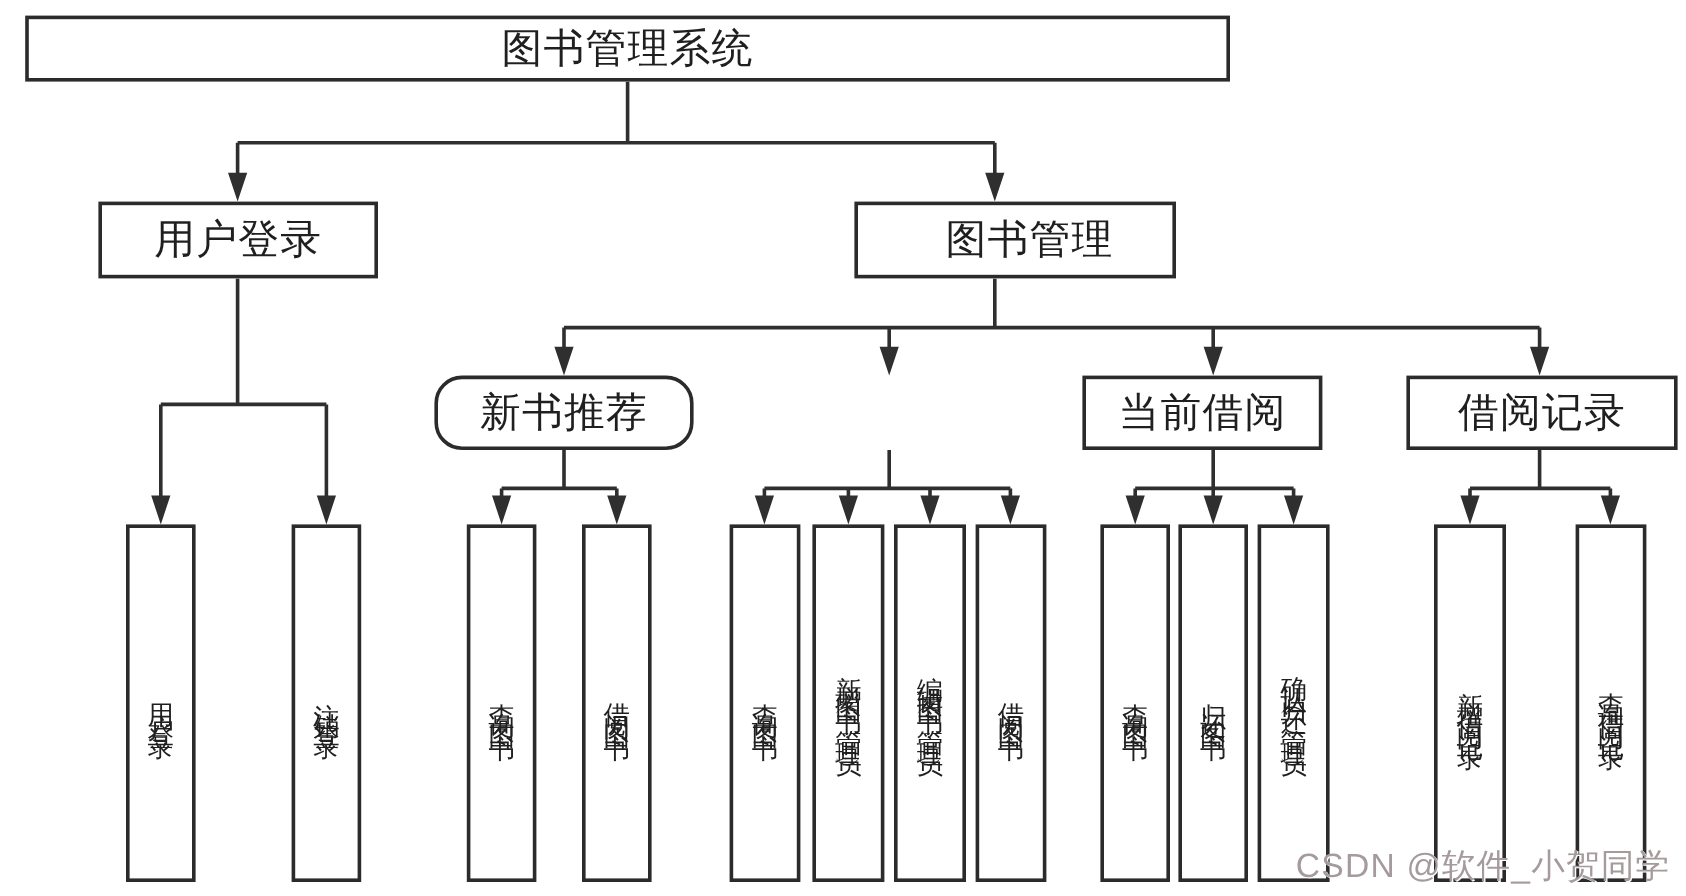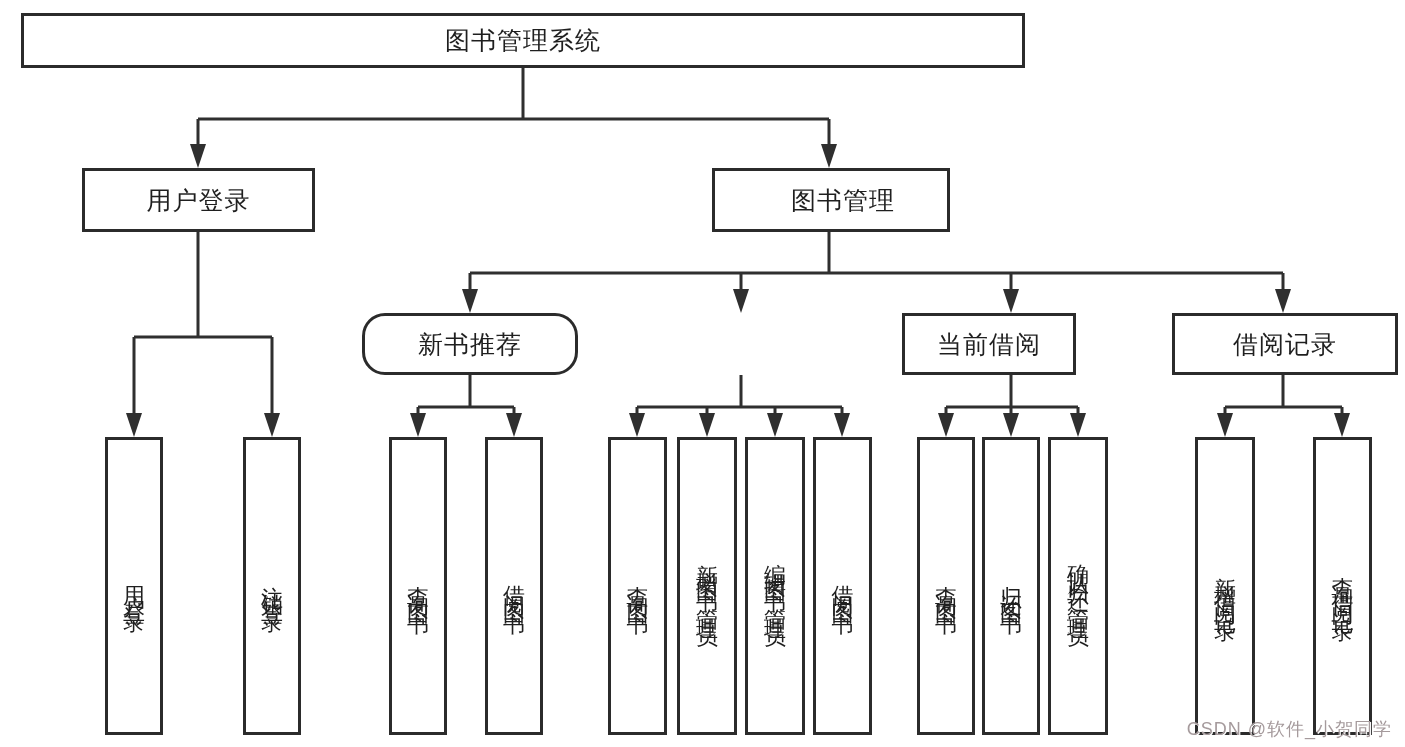--- a/index.html
+++ b/index.html
@@ -9,28 +9,28 @@
   }
   .wires{position:absolute;left:0;top:0;width:1405px;height:747px;}
   .ln{fill:none;stroke:#2f2f2f;stroke-width:3;}
   .ar{fill:#2f2f2f;stroke:none;}
   .node{
     position:absolute;box-sizing:border-box;background:#ffffff;
     border:3px solid #2b2b2b;color:#1f1f1f;
     display:flex;align-items:center;justify-content:center;
     text-align:center;line-height:1;
   }
-  .h{font-size:25px;letter-spacing:1px;text-align:right;}
+  .h{font-size:34px;letter-spacing:1px;text-align:right;}
   .v{
     writing-mode:vertical-rl;
     font-size:22px;letter-spacing:9px;
   }
   .watermark{
     position:absolute;right:13px;bottom:6px;
-    font-size:18px;color:#a59a9c;letter-spacing:1px;
+    font-size:28px;color:#a59a9c;letter-spacing:1px;
     text-shadow:1px 1px 0 #ffffff;white-space:nowrap;z-index:5;
   }
 </style>
 </head>
 <body>
 
 <div class="stage">
 
   <svg class="wires" viewBox="0 0 1405 747" xmlns="http://www.w3.org/2000/svg" aria-hidden="true">
     <g>
@@ -59,24 +59,24 @@
     </g>
     <g>
       <path class="ln" d="M1283 375 V407 M1225 407 H1342 M1225 407 V414 M1342 407 V414"></path>
       <path class="ar" d="M1217 413 H1233 L1225 437 Z M1334 413 H1350 L1342 437 Z"></path>
     </g>
   </svg>
 
   <div class="node h" style="left:21px;top:13px;width:1004px;height:55px;">图书管理系统</div>
 
   <div class="node h" style="left:82px;top:168px;width:233px;height:64px;">用户登录</div>
-  <div class="node h" style="left:712px;top:168px;width:238px;height:64px;padding-left:24px;">图书管理</div>
+  <div class="node h" style="left:712px;top:168px;width:268px;height:64px;padding-left:24px;">图书管理</div>
 
   <div class="node h" style="left:362px;top:313px;width:216px;height:62px;border-radius:23px;">新书推荐</div>
-  <div class="node h" style="left:902px;top:313px;width:174px;height:62px;">当前借阅</div>
+  <div class="node h" style="left:902px;top:313px;width:200px;height:62px;">当前借阅</div>
   <div class="node h" style="left:1172px;top:313px;width:226px;height:62px;">借阅记录</div>
 
   <div class="node v" style="left:105px;top:437px;width:58px;height:298px;">用户登录</div>
   <div class="node v" style="left:243px;top:437px;width:58px;height:298px;">注销登录</div>
 
   <div class="node v" style="left:389px;top:437px;width:58px;height:298px;">查询图书</div>
   <div class="node v" style="left:485px;top:437px;width:58px;height:298px;">借阅图书</div>
 
   <div class="node v" style="left:608px;top:437px;width:59px;height:298px;">查询图书</div>
   <div class="node v" style="left:677px;top:437px;width:60px;height:298px;">新增图书（管理员）</div>

